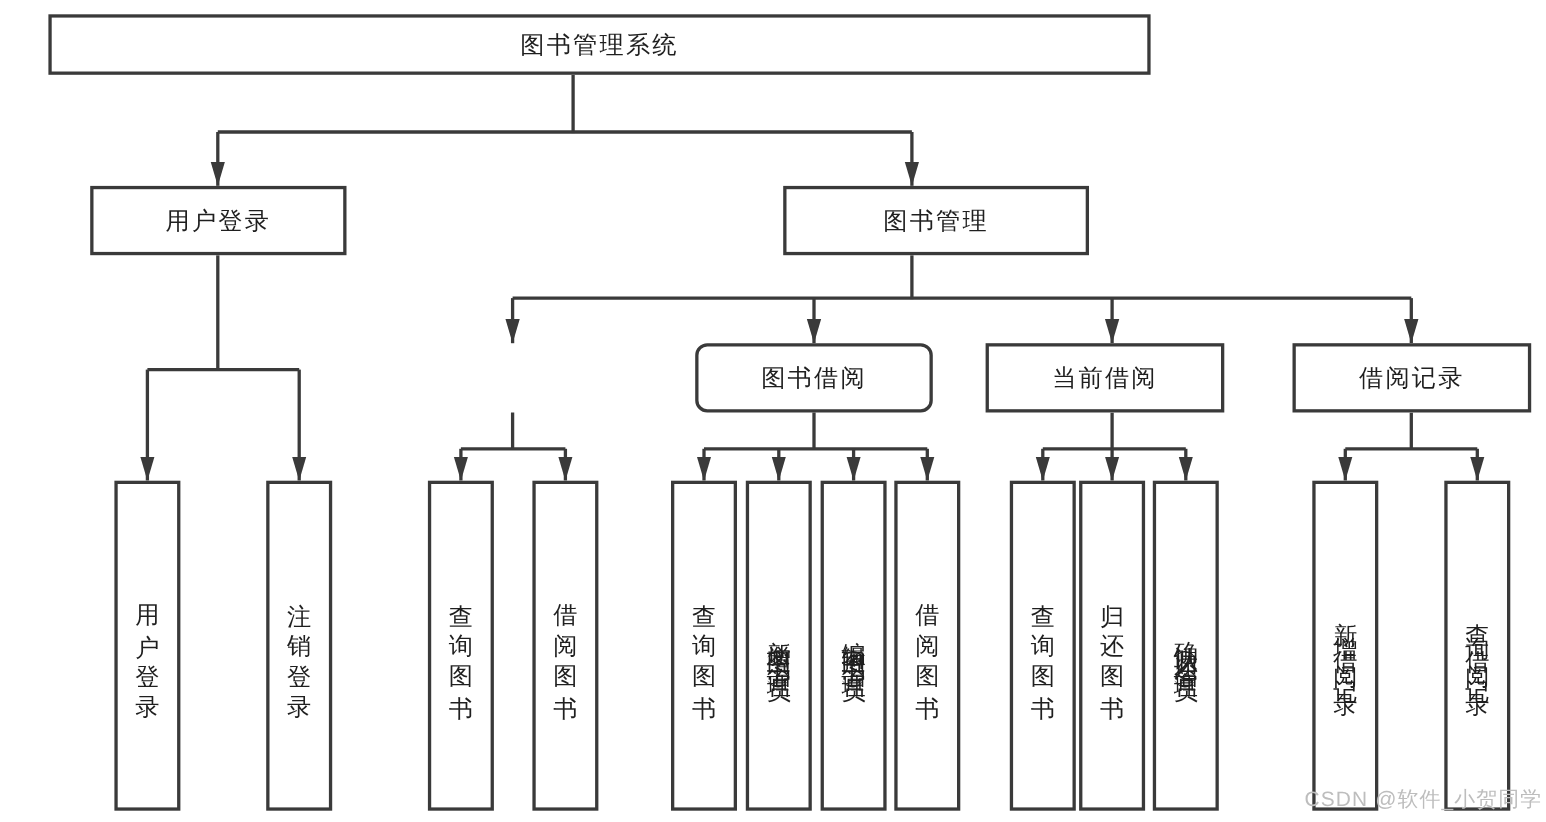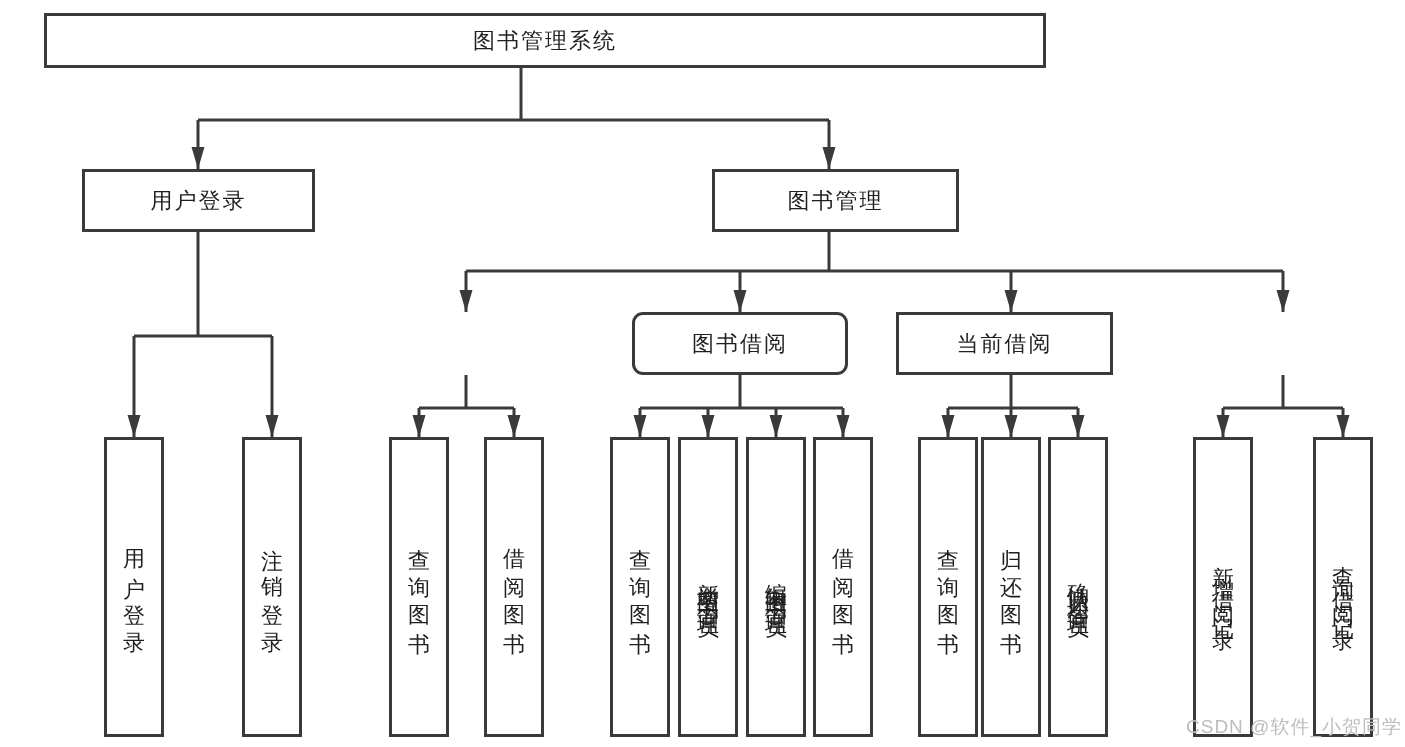--- a/index.html
+++ b/index.html
@@ -31,21 +31,21 @@
     justify-content: center;
     color: #1f1f1f;
   }
   .h-label {
     font-size: 22px;
     letter-spacing: 2px;
     white-space: nowrap;
   }
   .root-box { left: 20px; top: 13px; width: 1002px; height: 55px; margin-left: 24px; }
   .l2-a { left: 82px;  top: 169px; width: 233px; height: 63px; }
-  .l2-b { left: 712px; top: 169px; width: 247px; height: 63px; }
+  .l2-b { left: 712px; top: 169px; width: 278px; height: 63px; }
   .l3-1 { left: 362px;  top: 312px; width: 208px; height: 63px; }
   .l3-2 { left: 632px;  top: 312px; width: 216px; height: 63px; border-radius: 11px; }
   .l3-3 { left: 896px;  top: 312px; width: 217px; height: 63px; }
   .l3-4 { left: 1175px; top: 312px; width: 217px; height: 63px; }
   .leaf {
     top: 437px;
     width: 60px;
     height: 300px;
   }
   .leaf span {
@@ -147,20 +147,23 @@
   <div class="box l2-b">
     <span class="h-label">图书管理</span>
   </div>
 
   <div class="box l3-2">
     <span class="h-label">图书借阅</span>
   </div>
   <div class="box l3-3">
     <span class="h-label">当前借阅</span>
   </div>
+  <div class="box l3-4">
+    <span class="h-label">借阅记录</span>
+  </div>
 
   <div class="box leaf vt4 leaf-a1">
     <span>用户登录</span>
   </div>
   <div class="box leaf vt4 leaf-a2">
     <span>注销登录</span>
   </div>
 
   <div class="box leaf vt4 leaf-b1">
     <span>查询图书</span>

